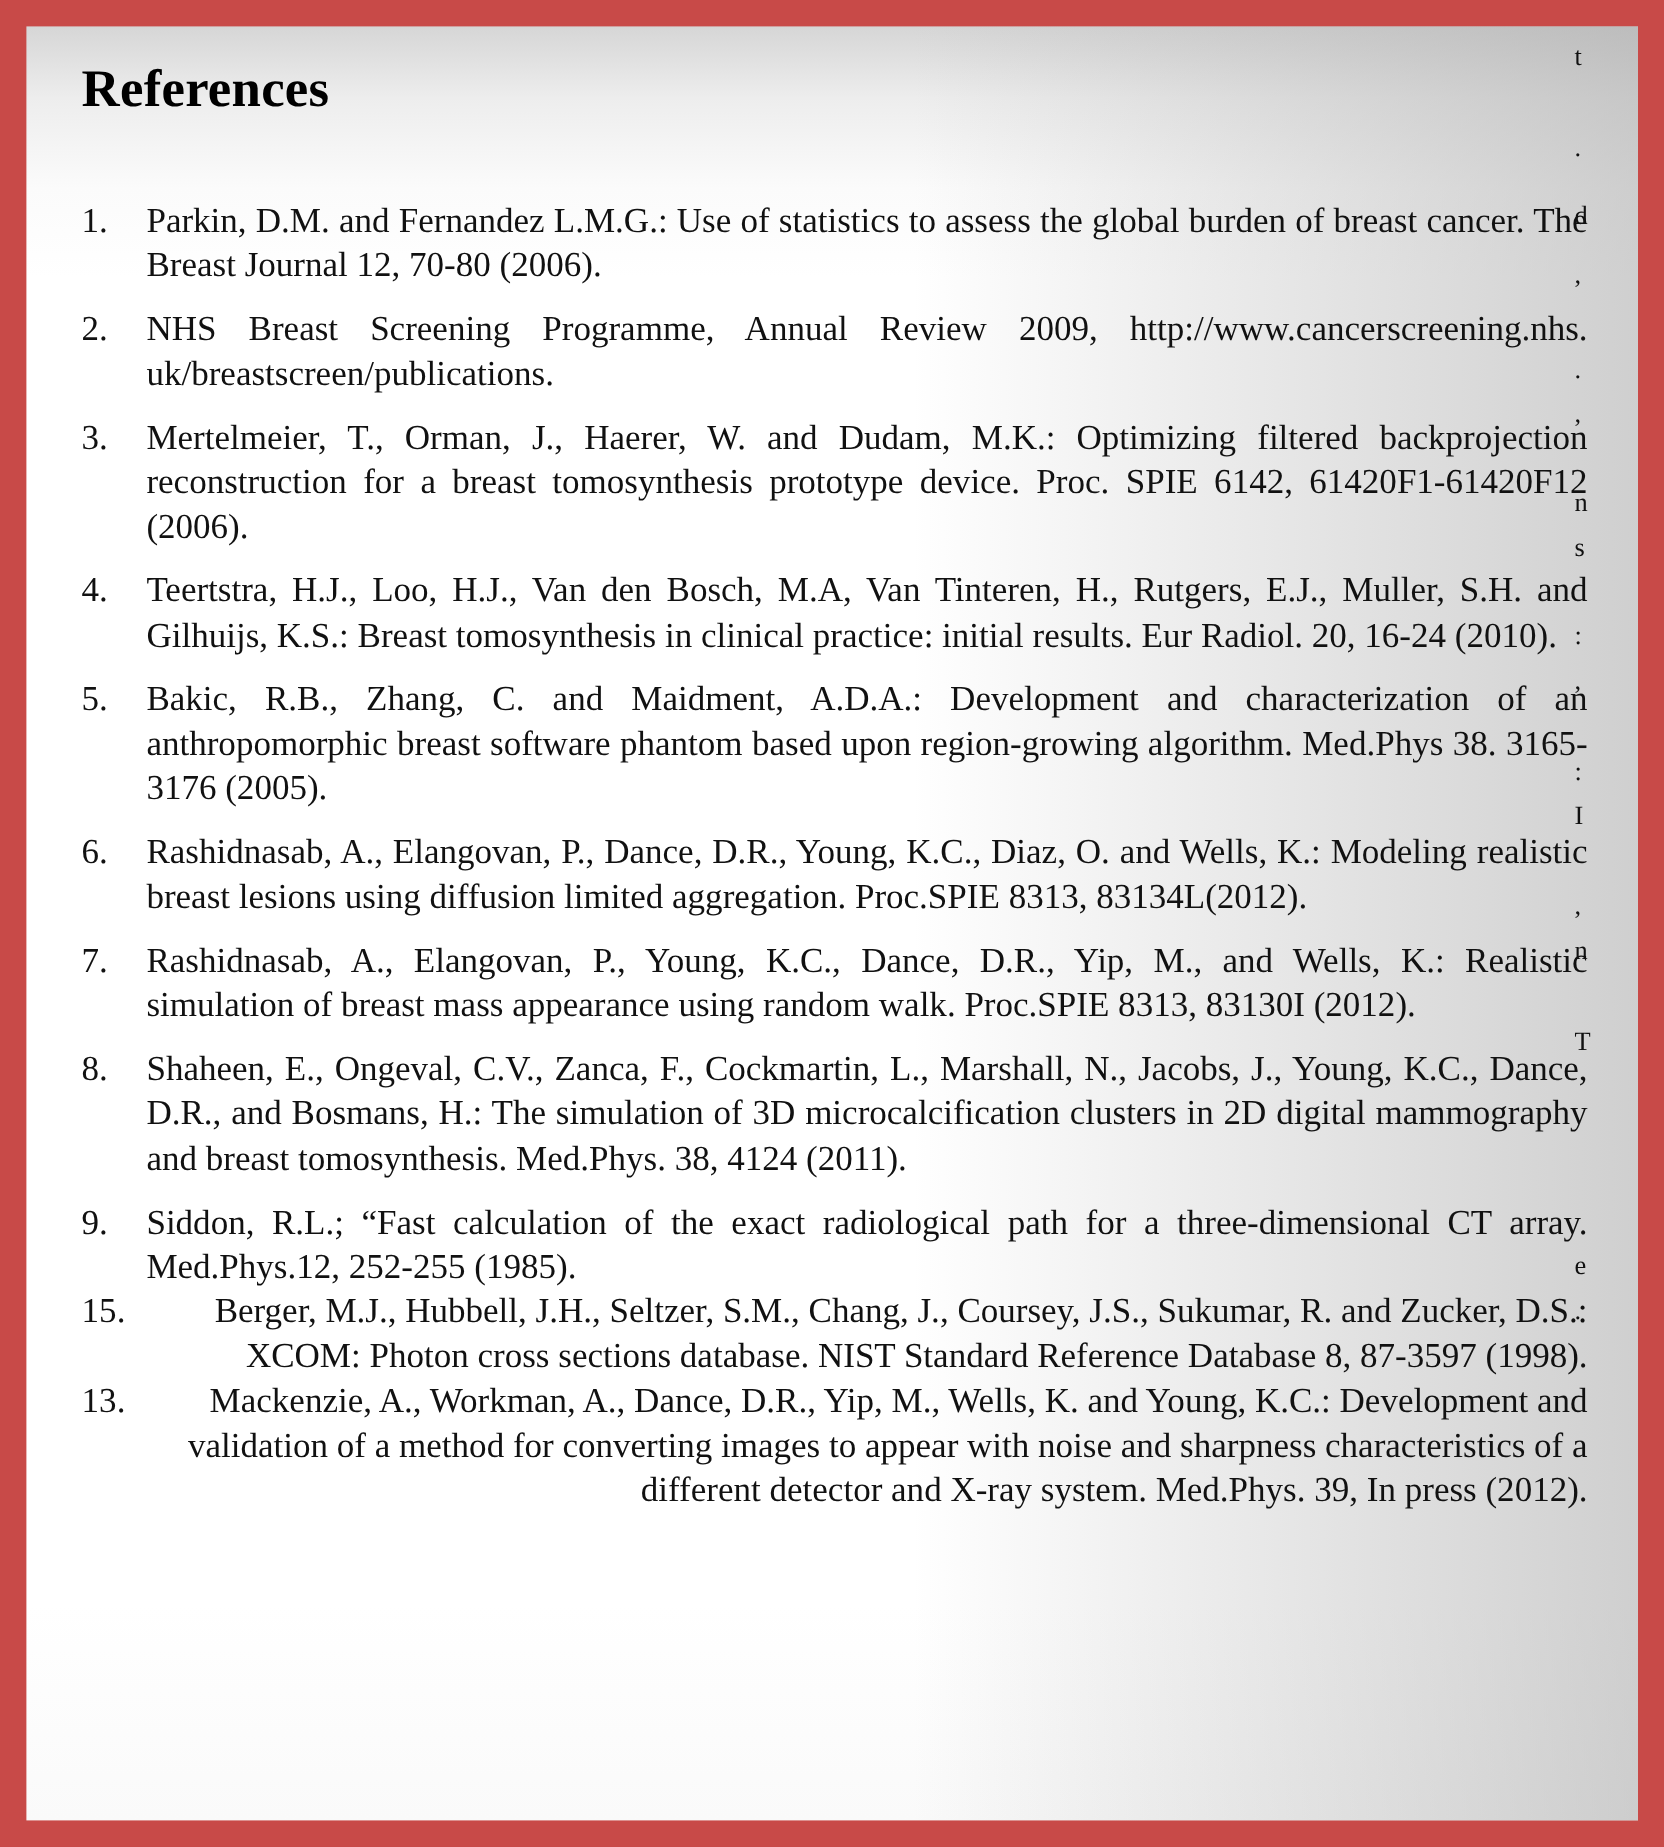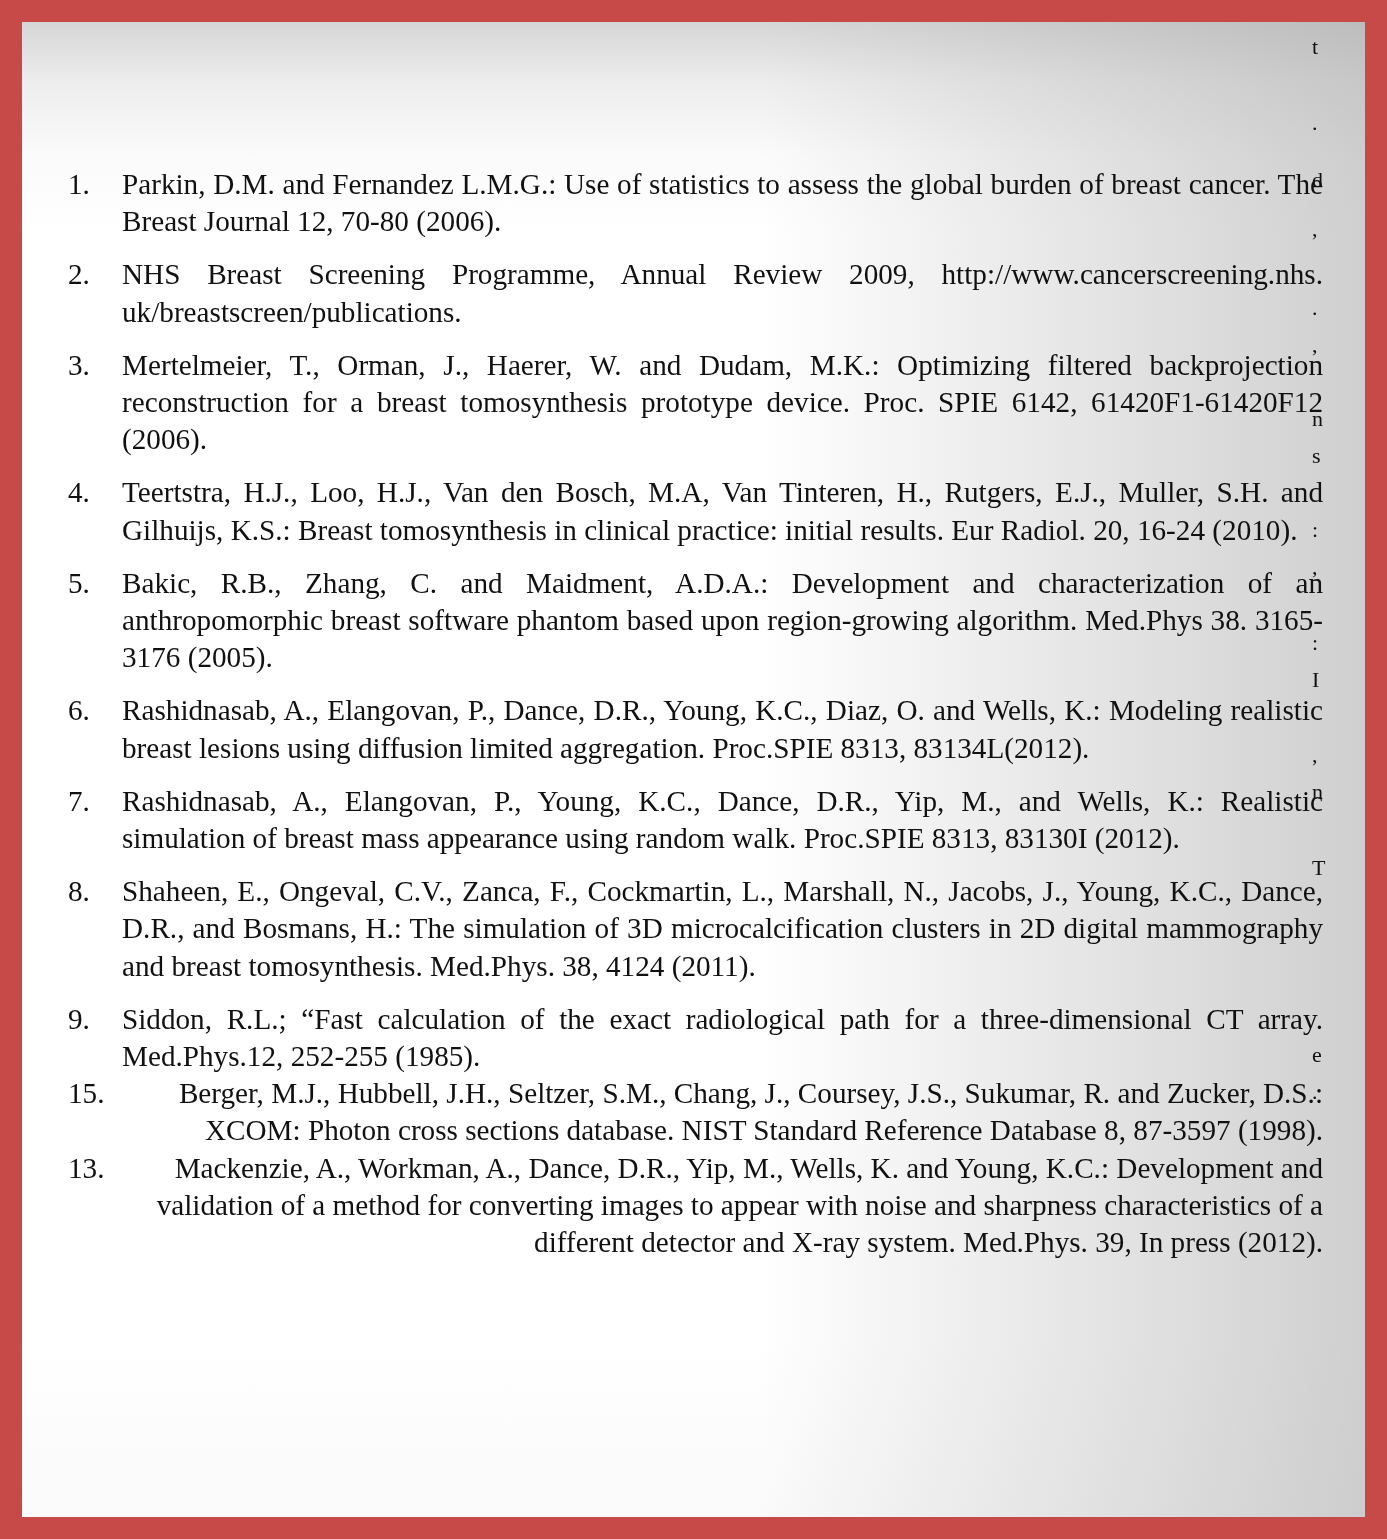--- a/index.html
+++ b/index.html
@@ -122,20 +122,21 @@
     color: #111;
     white-space: nowrap;
   }
 </style>
 </head>
 <body>
 
 <div id="slide">
   <div id="page">
 
+    <div id="page-title">References</div>
 
     <div id="reference-list">
 
     <div class="reference-item justify">
           <span class="ref-number">1.</span>
           <span class="ref-text">Parkin, D.M. and Fernandez L.M.G.: Use of statistics to assess the global burden of breast cancer. The Breast Journal 12, 70-80 (2006).</span>
         </div>
         <div class="reference-item justify">
           <span class="ref-number">2.</span>
           <span class="ref-text">NHS Breast Screening Programme, Annual Review 2009, http://www.cancerscreening.nhs. uk/breastscreen/publications.</span>

